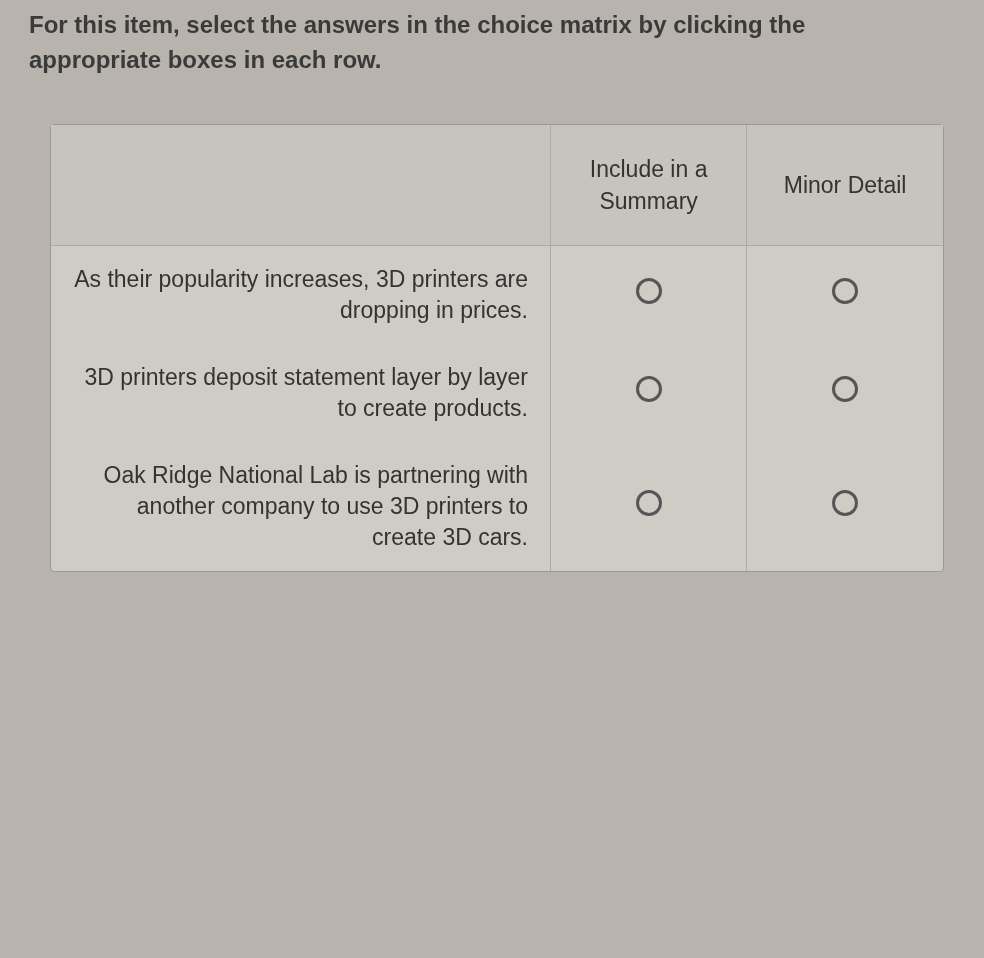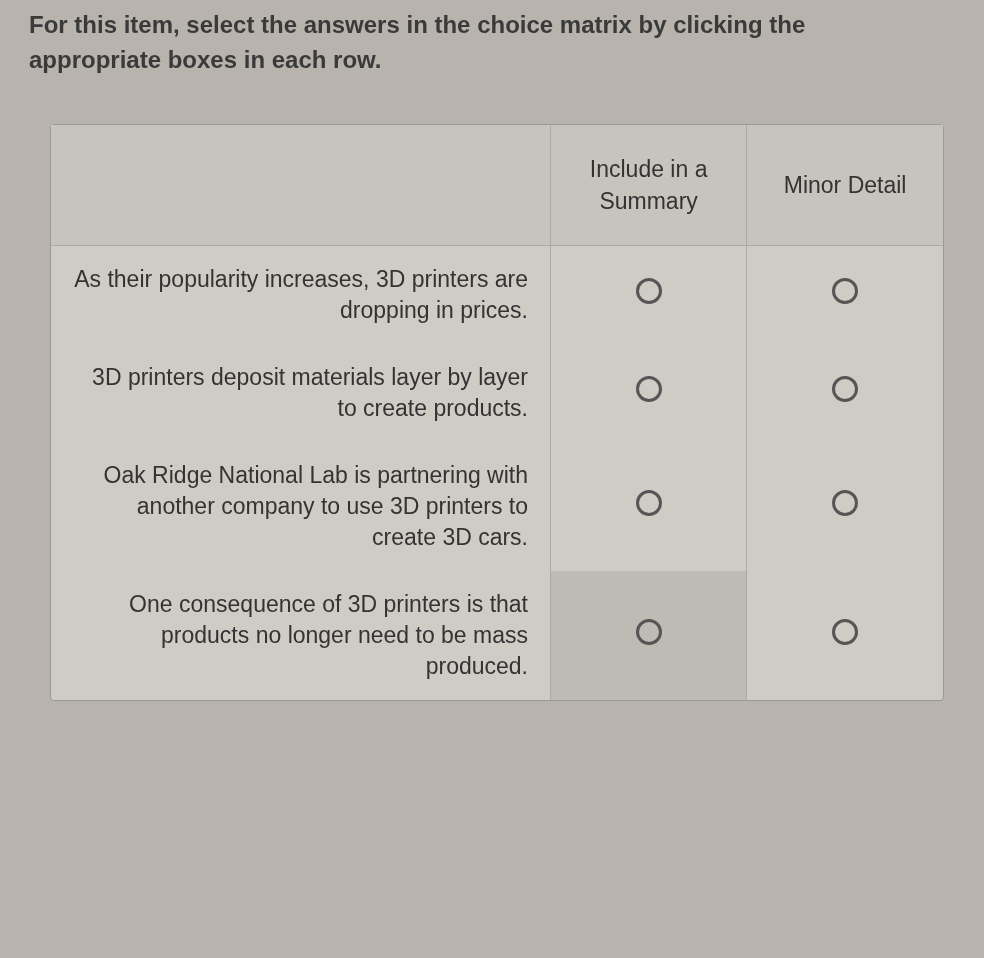--- a/index.html
+++ b/index.html
@@ -101,29 +101,24 @@
         <th class="col-header">Minor Detail</th>
       </tr>
     </thead>
     <tbody>
       <tr>
         <td>As their popularity increases, 3D printers are dropping in prices.</td>
         <td class="radio-cell"><span class="radio-circle"></span></td>
         <td class="radio-cell"><span class="radio-circle"></span></td>
       </tr>
       <tr>
-        <td>3D printers deposit materials layer by layer to create products.</td>
+        <td>3D printers deposit statement layer by layer to create products.</td>
         <td class="radio-cell"><span class="radio-circle"></span></td>
         <td class="radio-cell"><span class="radio-circle"></span></td>
       </tr>
       <tr>
         <td>Oak Ridge National Lab is partnering with another company to use 3D printers to create 3D cars.</td>
         <td class="radio-cell"><span class="radio-circle"></span></td>
         <td class="radio-cell"><span class="radio-circle"></span></td>
       </tr>
-      <tr>
-        <td>One consequence of 3D printers is that products no longer need to be mass produced.</td>
-        <td class="radio-cell highlighted-cell"><span class="radio-circle"></span></td>
-        <td class="radio-cell"><span class="radio-circle"></span></td>
-      </tr>
     </tbody>
   </table>
 </div>
 
 </body></html>

